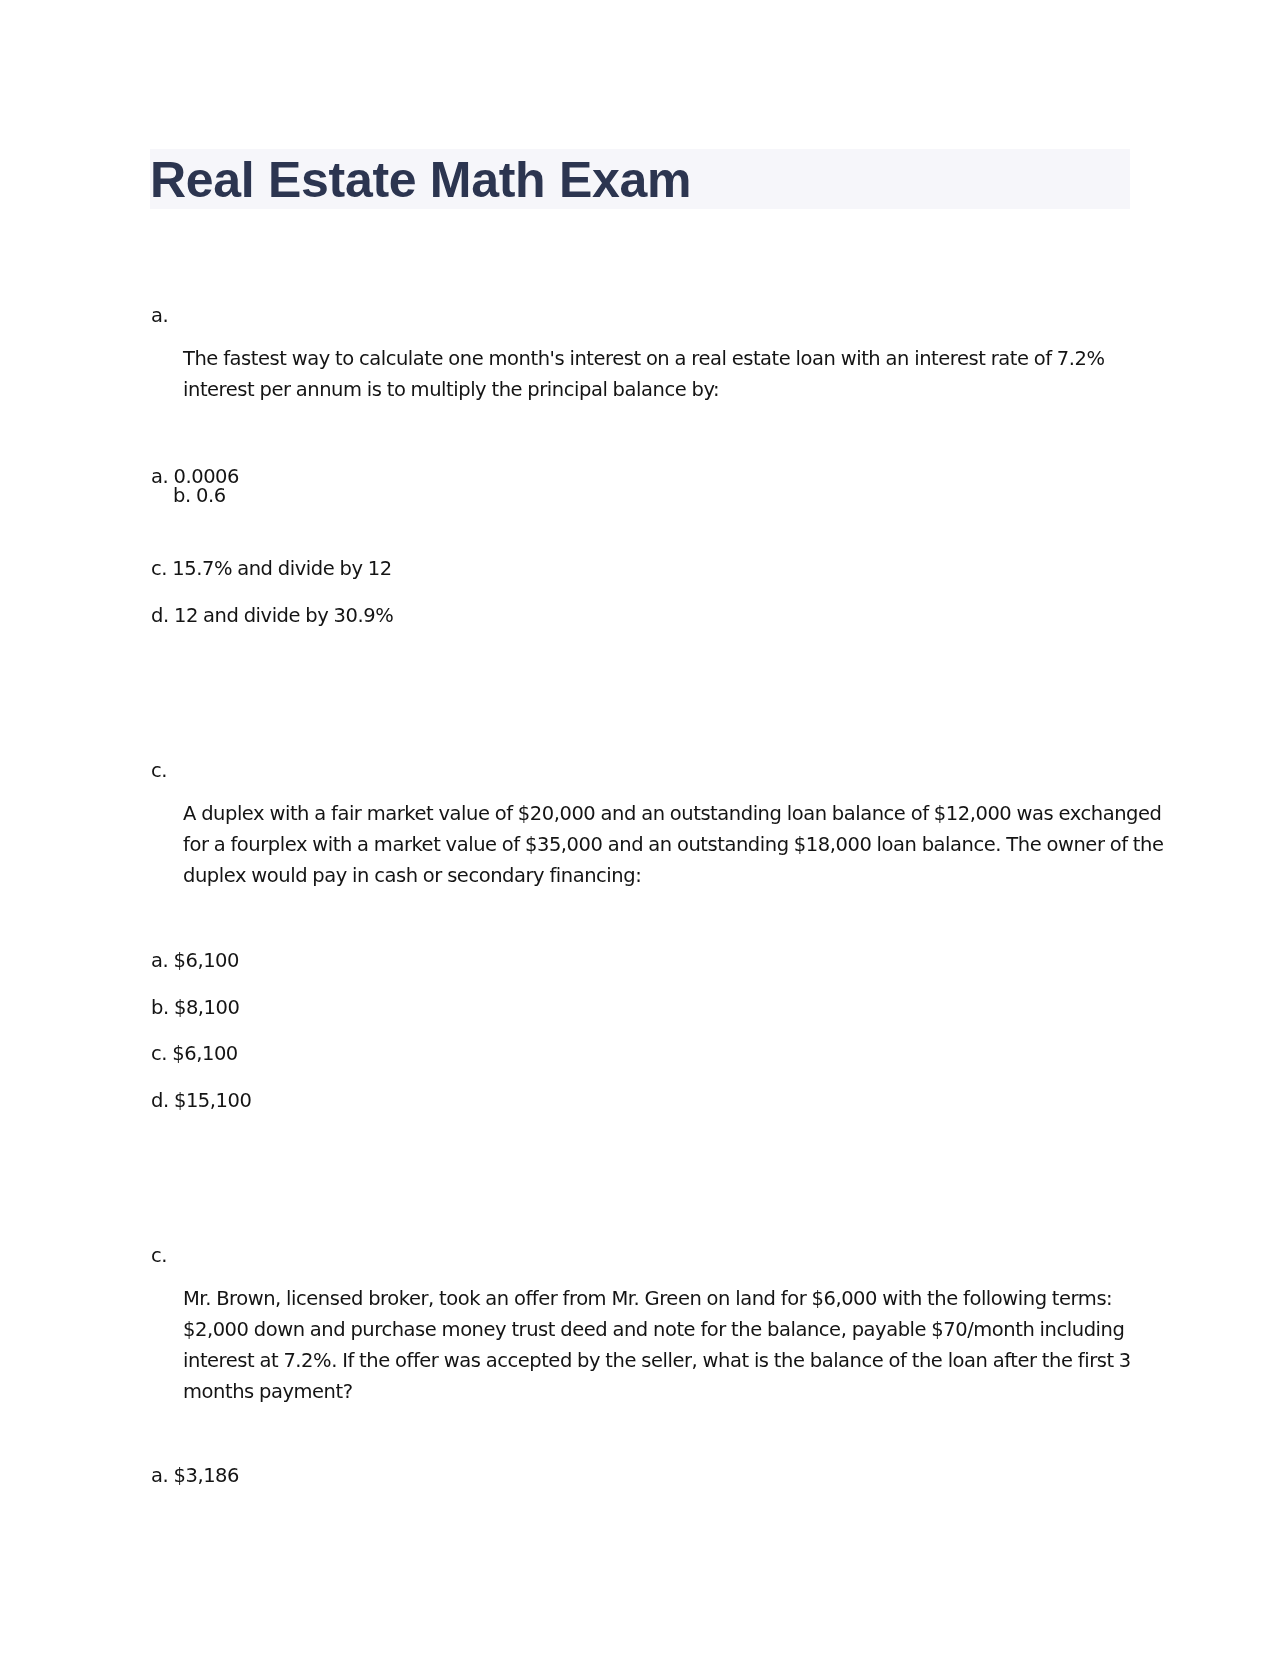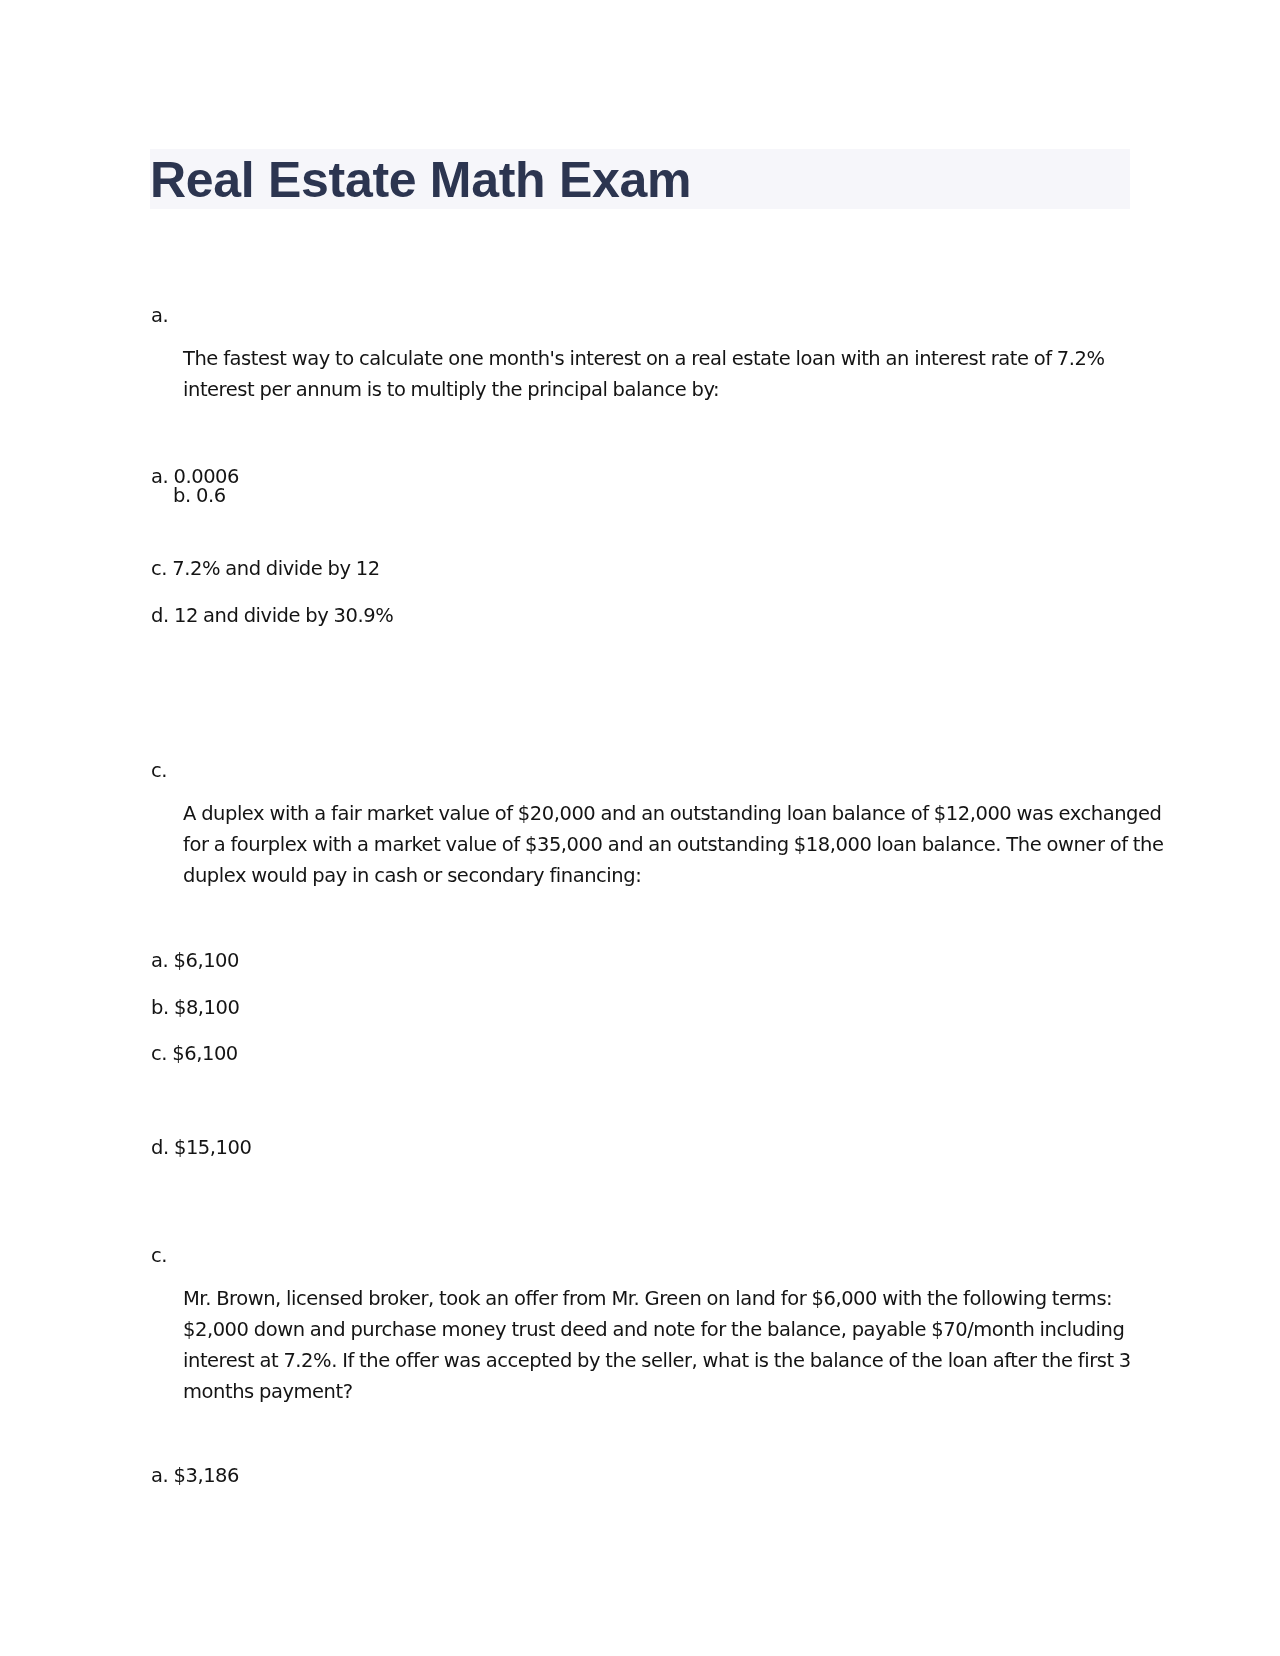--- a/index.html
+++ b/index.html
@@ -15,26 +15,26 @@
 <body>
 
 <div class="page">
   <div class="title-band"></div>
   <div class="title">Real Estate Math Exam</div>
 
   <div class="txt" style="top:300px;">a.</div>
   <div class="txt para" style="top:343px;">The fastest way to calculate one month's interest on a real estate loan with an interest rate of 7.2% interest per annum is to multiply the principal balance by:</div>
   <div class="txt opt" style="top:461px;">a. 0.0006</div>
   <div class="txt opt" style="top:480px;margin-left:22px;">b. 0.6</div>
-  <div class="txt opt" style="top:553px;">c. 7.2% and divide by 12</div>
+  <div class="txt opt" style="top:553px;">c. 15.7% and divide by 12</div>
   <div class="txt opt" style="top:600px;">d. 12 and divide by 30.9%</div>
 
   <div class="txt" style="top:755px;">c.</div>
   <div class="txt para" style="top:798px;">A duplex with a fair market value of $20,000 and an outstanding loan balance of $12,000 was exchanged for a fourplex with a market value of $35,000 and an outstanding $18,000 loan balance. The owner of the duplex would pay in cash or secondary financing:</div>
   <div class="txt opt" style="top:945px;">a. $6,100</div>
   <div class="txt opt" style="top:992px;">b. $8,100</div>
   <div class="txt opt" style="top:1038px;">c. $6,100</div>
-  <div class="txt opt" style="top:1085px;margin-top:47px;">d. $15,100</div>
+  <div class="txt opt" style="top:1085px;">d. $15,100</div>
 
   <div class="txt" style="top:1240px;">c.</div>
   <div class="txt para" style="top:1283px;">Mr. Brown, licensed broker, took an offer from Mr. Green on land for $6,000 with the following terms: $2,000 down and purchase money trust deed and note for the balance, payable $70/month including interest at 7.2%. If the offer was accepted by the seller, what is the balance of the loan after the first 3 months payment?</div>
   <div class="txt opt" style="top:1460px;">a. $3,186</div>
 </div>
 
 </body></html>

